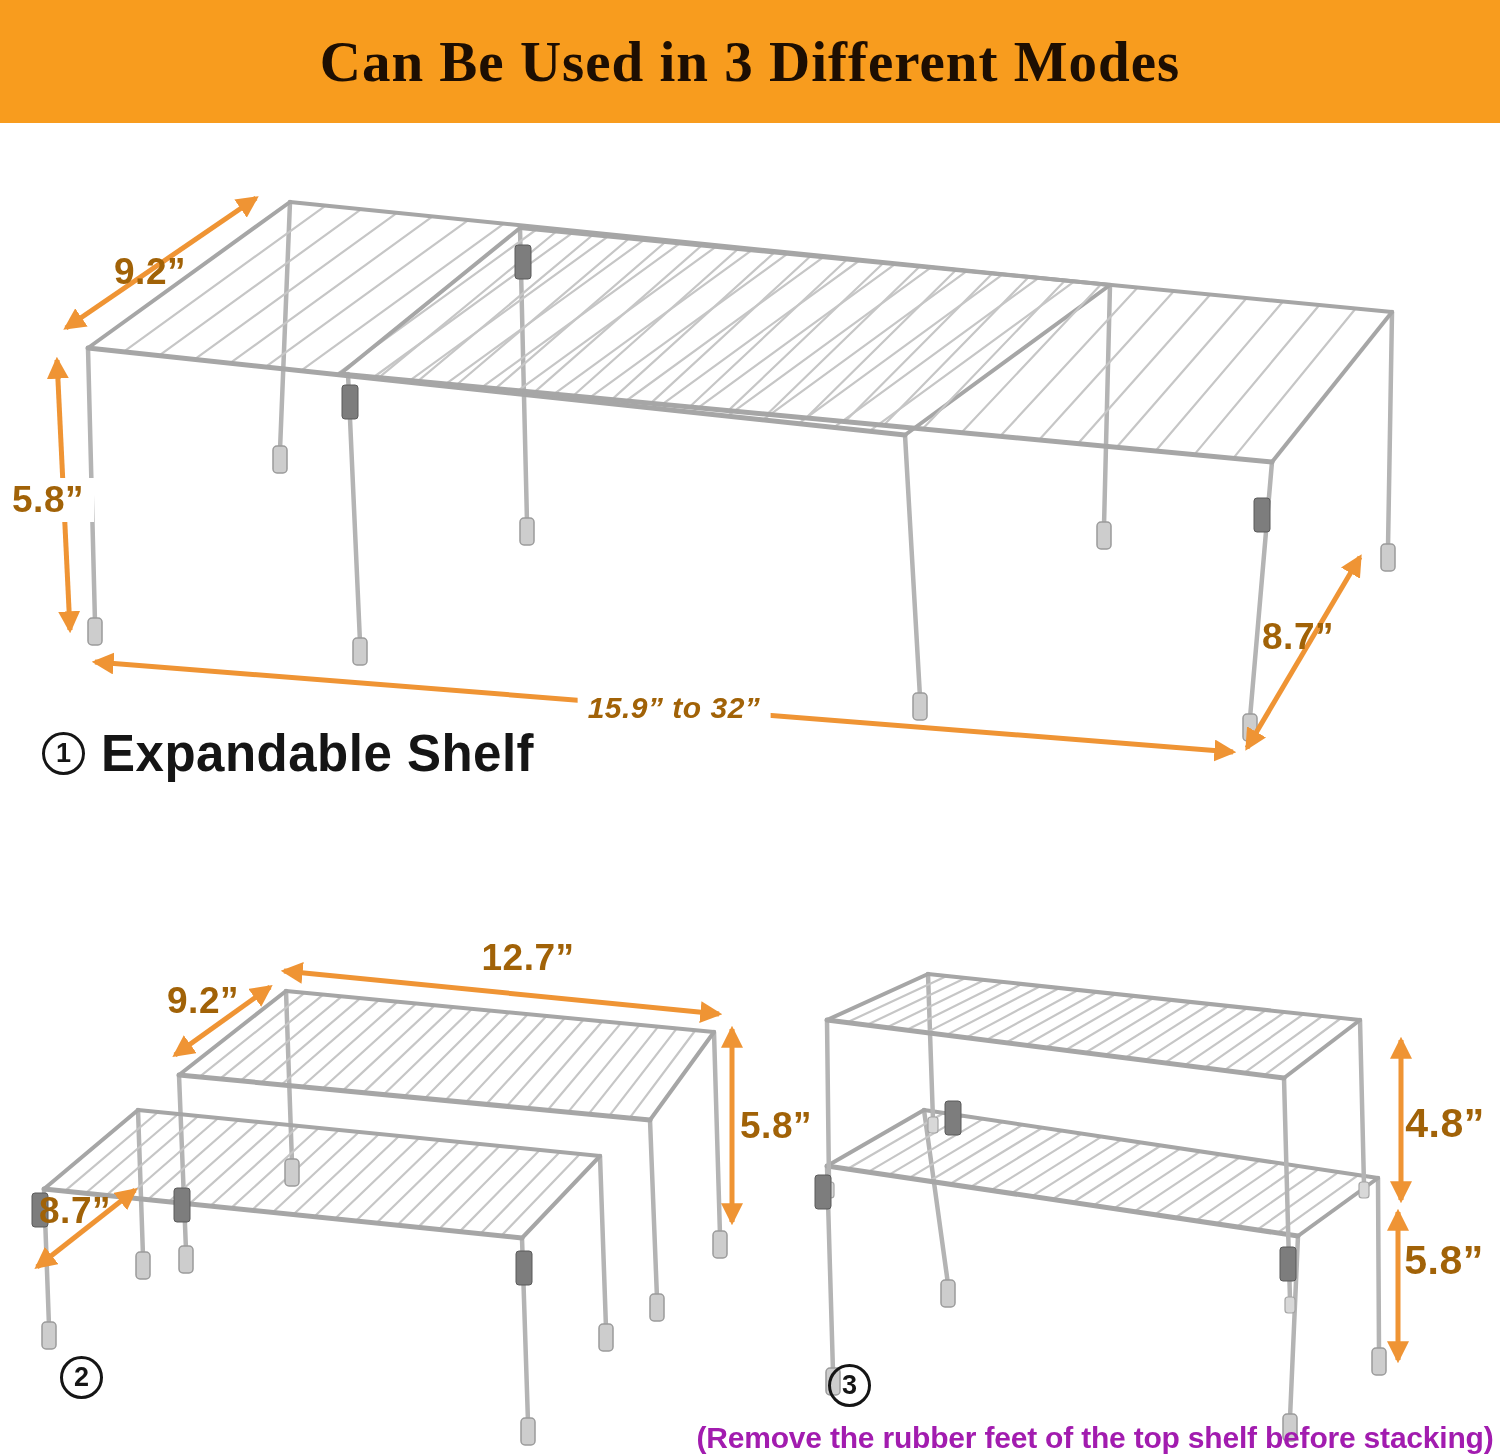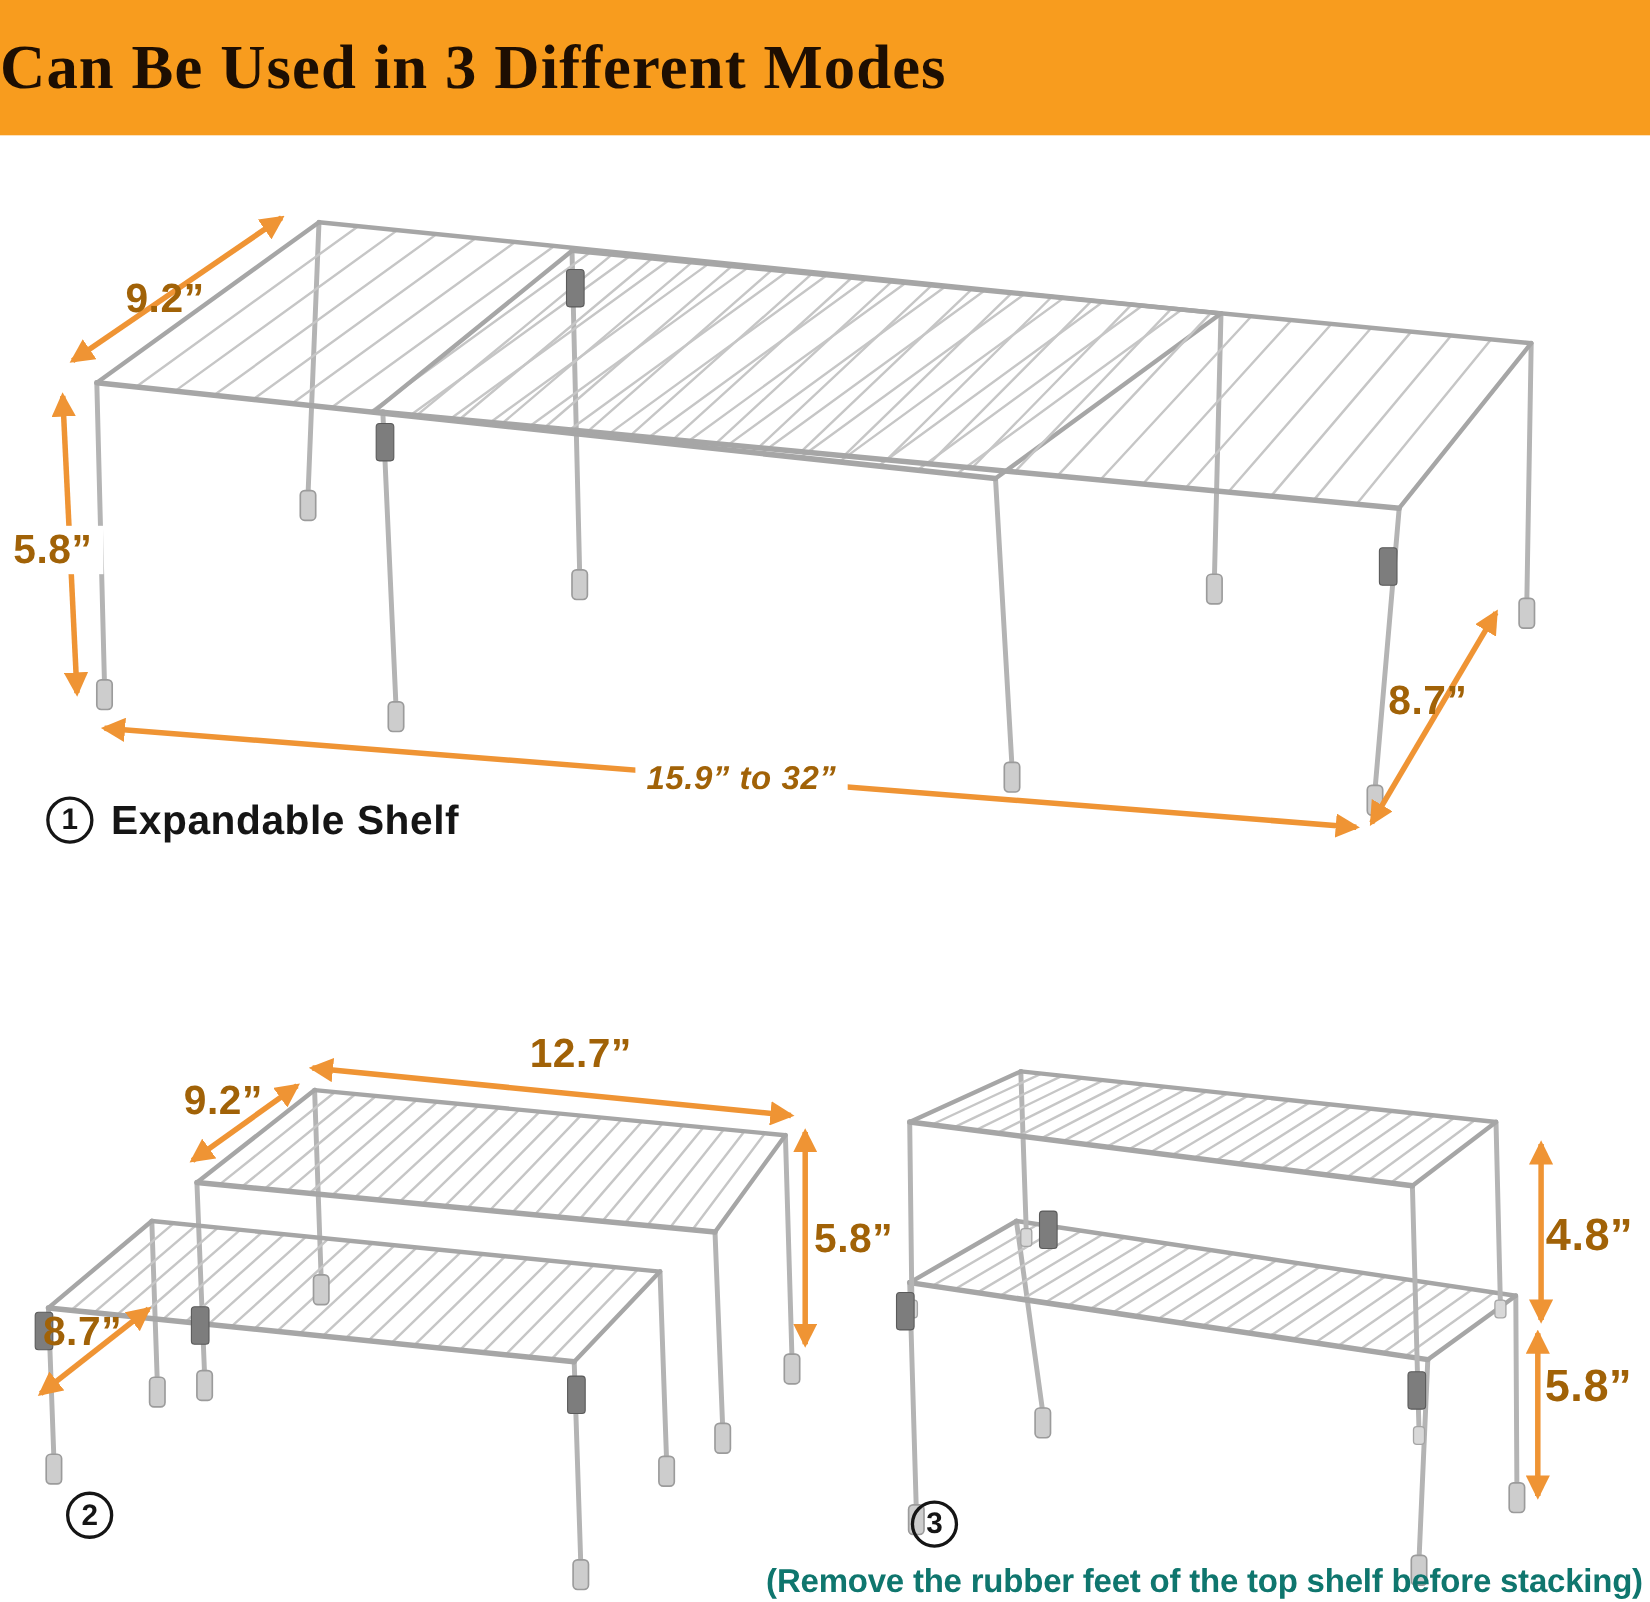--- a/index.html
+++ b/index.html
@@ -1,35 +1,35 @@
 <!DOCTYPE html>
 <html><head>
 <meta charset="utf-8">
 <style>
   html,body{margin:0;padding:0;background:#ffffff;}
   .canvas{position:relative;width:1500px;height:1456px;background:#ffffff;overflow:hidden;
           font-family:"Liberation Sans",sans-serif;}
   #art{position:absolute;left:0;top:0;z-index:1;}
   .banner{position:absolute;left:0;top:0;width:1500px;height:123px;background:#F89C1E;
-          display:flex;align-items:center;z-index:3;}
+          display:flex;align-items:center;justify-content:center;z-index:3;}
   .banner h1{margin:0;font-family:"Liberation Serif",serif;font-weight:bold;font-size:57px;
              color:#1D0E02;letter-spacing:1px;}
   .dim-label{position:absolute;transform:translate(-50%,-50%);color:#a16207;font-weight:bold;
              font-size:37px;white-space:nowrap;z-index:2;letter-spacing:0.5px;}
   .dim-label.bg{background:#ffffff;padding:1px 10px;}
   .dim-label.small{font-size:30px;font-style:italic;}
   .dim-label.sm2{font-size:41px;}
   .mode-label{position:absolute;display:flex;align-items:center;gap:16px;color:#151515;
               font-weight:bold;z-index:2;}
   .mode-label .num{width:43px;height:43px;border:3.5px solid #151515;border-radius:50%;
                    box-sizing:border-box;display:flex;align-items:center;justify-content:center;
                    font-size:27px;line-height:1;}
-  .mode-label .txt{font-size:37px;letter-spacing:0.5px;}
+  .mode-label .txt{font-size:51px;letter-spacing:0.5px;}
   .stack-note{position:absolute;left:695px;top:1421px;width:800px;text-align:center;
-              font-size:30px;font-weight:bold;color:#0f766e;z-index:2;letter-spacing:-0.2px;}
+              font-size:30px;font-weight:bold;color:#a21caf;z-index:2;letter-spacing:-0.2px;}
 </style>
 </head>
 <body>
 
 <div class="canvas">
 
   <svg id="art" width="1500" height="1456" viewBox="0 0 1500 1456" aria-hidden="true">
     <defs>
       <marker id="arr" viewBox="0 0 10 10" refX="8.5" refY="5" markerWidth="4.4" markerHeight="4.4" orient="auto-start-reverse">
         <path d="M0 0 L10 5 L0 10 z" fill="#EF9434"></path>

